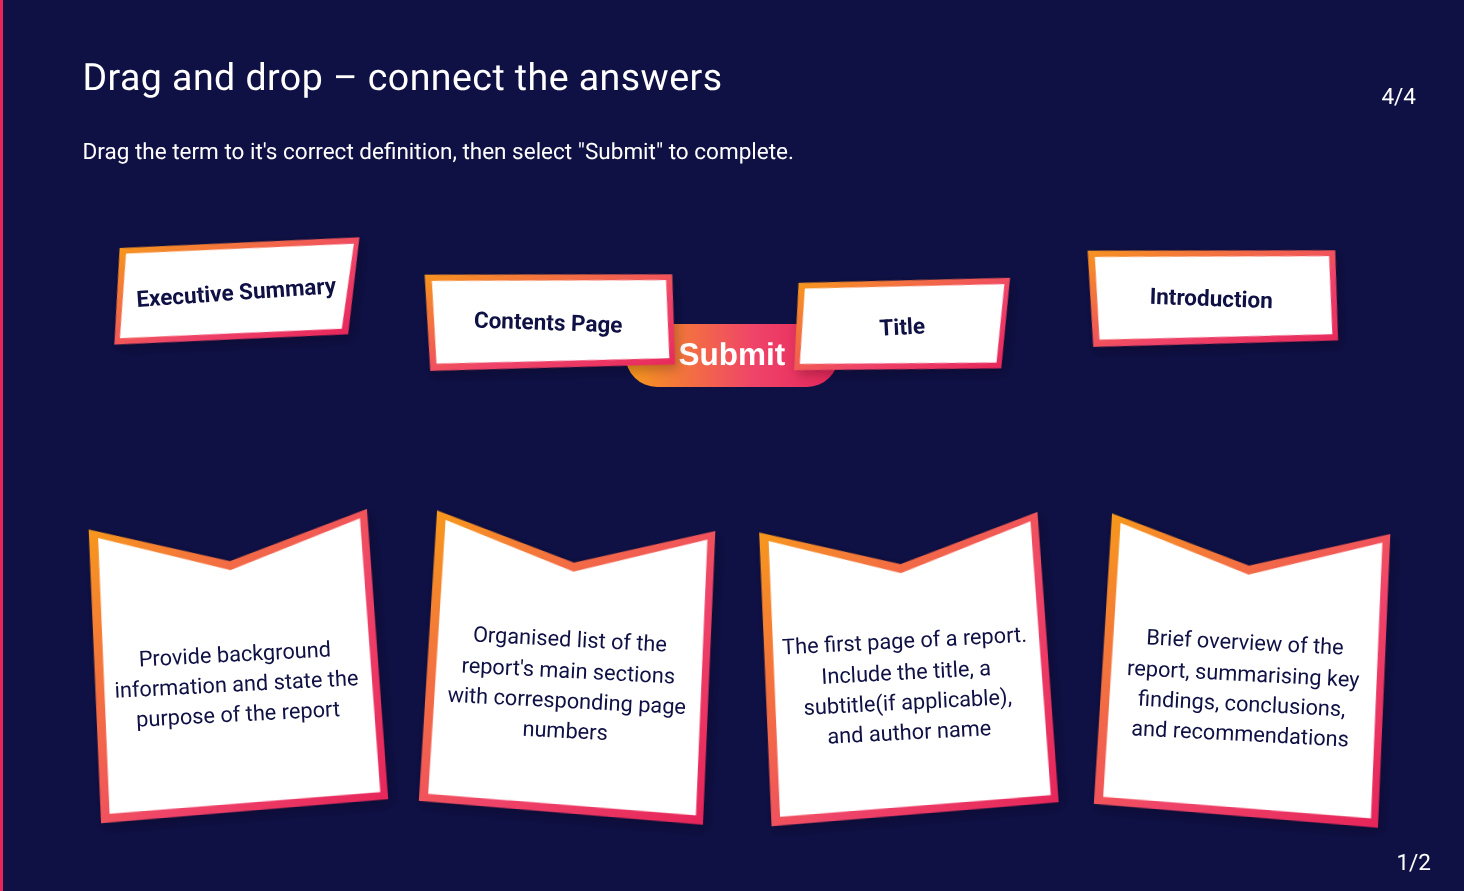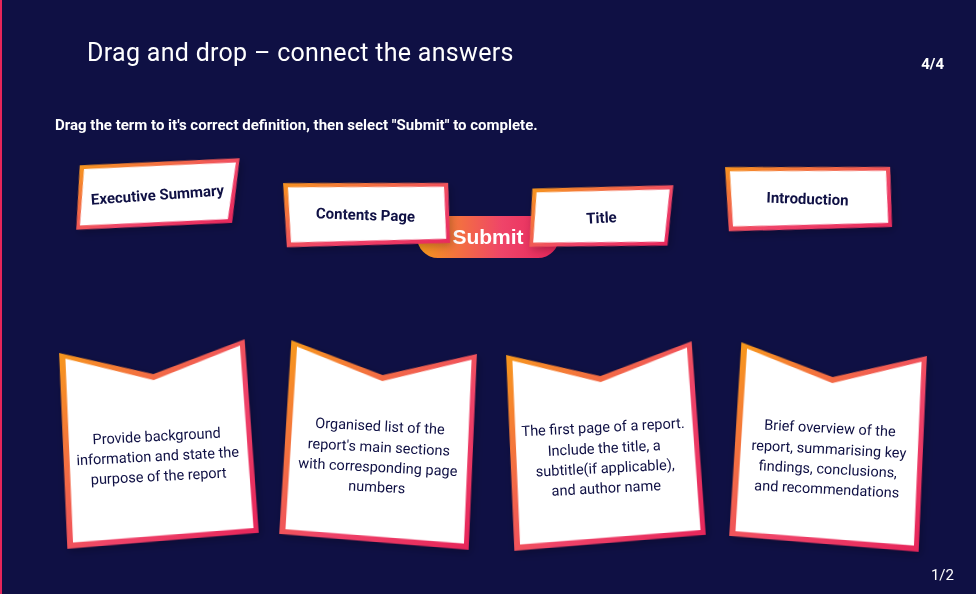--- a/index.html
+++ b/index.html
@@ -24,36 +24,33 @@
       height: 594px;
       background: #e6255a;
     }
     .title {
       position: absolute;
       left: 55px;
       top: 38px;
       font-size: 25px;
       font-weight: 400;
       letter-spacing: 0.3px;
-      margin-left: 32px;
     }
     .subtitle {
       position: absolute;
       left: 55px;
       top: 92px;
       font-size: 15px;
-      font-weight: 700;
-      margin-top: 24px;
+      font-weight: 400;
     }
     .question-indicator {
       position: absolute;
       top: 55px;
       right: 32px;
       font-size: 15px;
-      font-weight: bold;
     }
     .page-indicator {
       position: absolute;
       bottom: 10px;
       right: 22px;
       font-size: 15px;
       text-align: right;
     }
 
     

